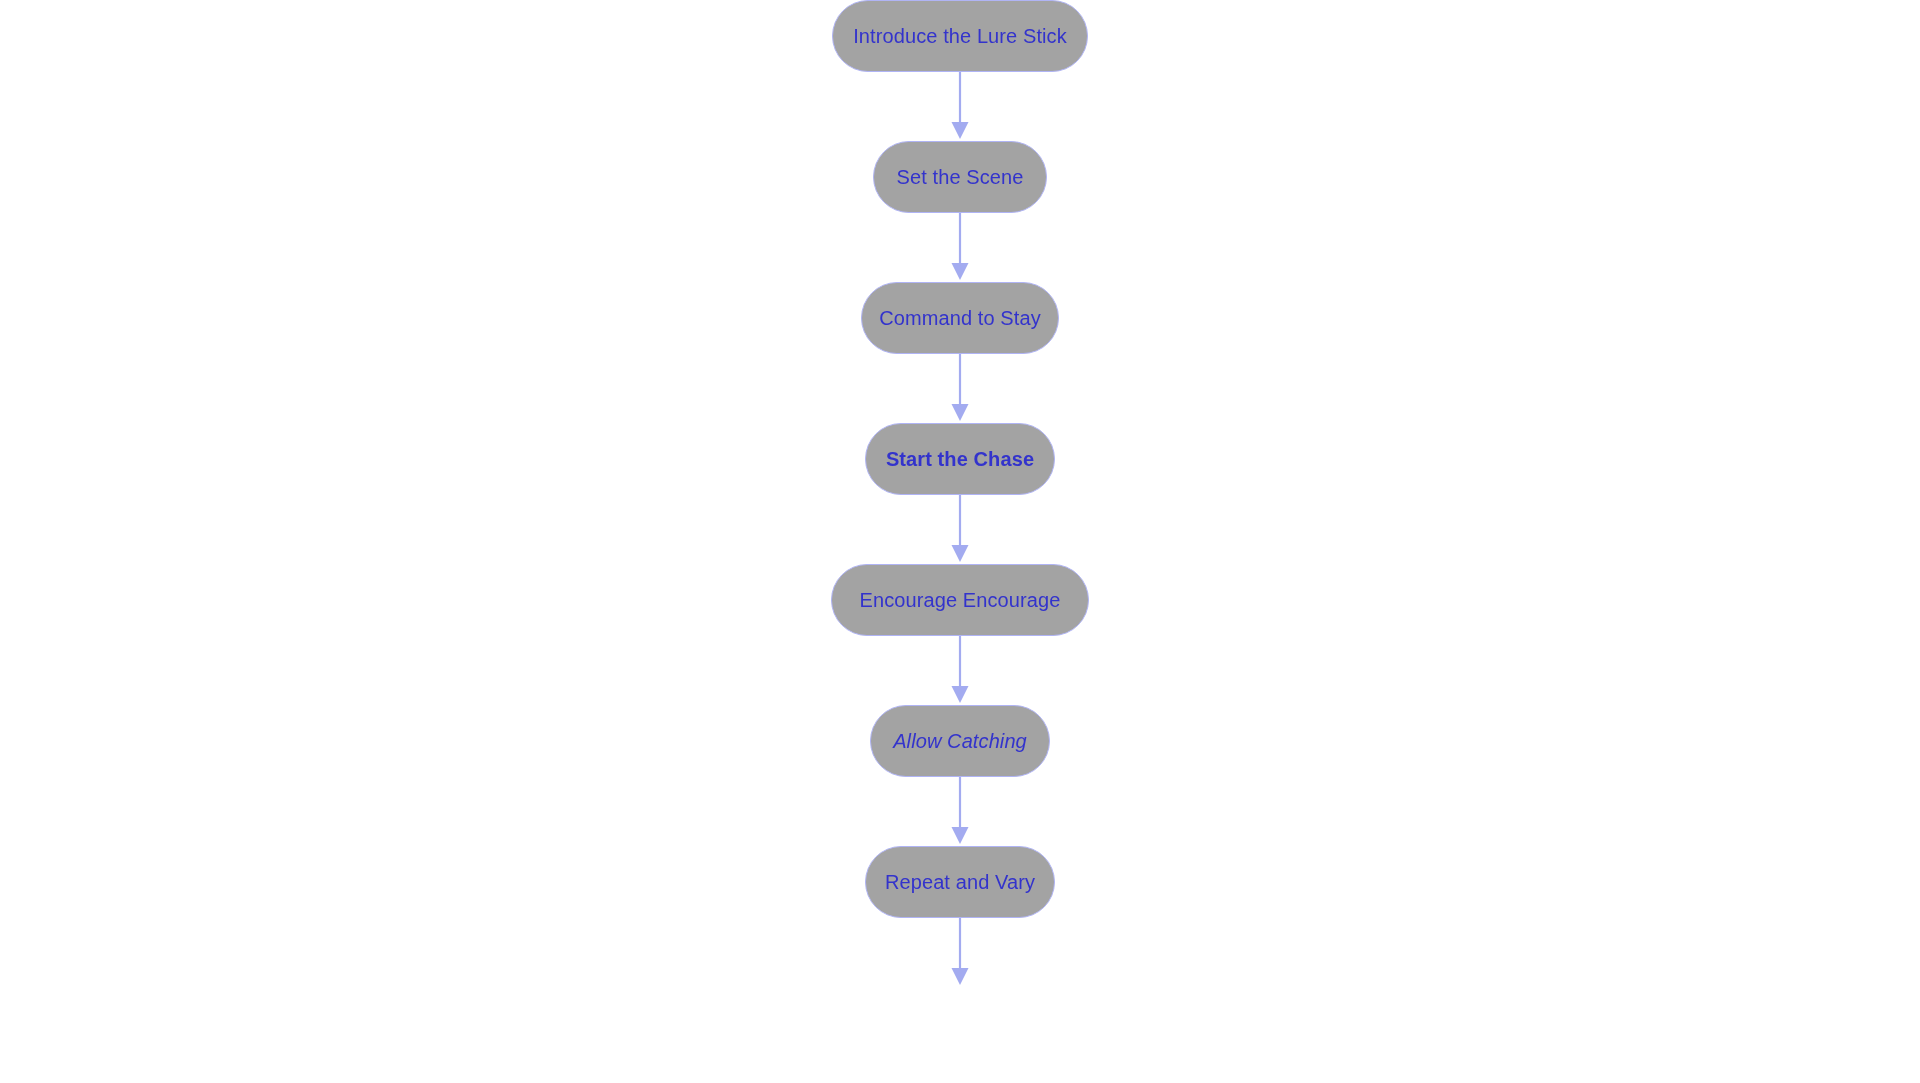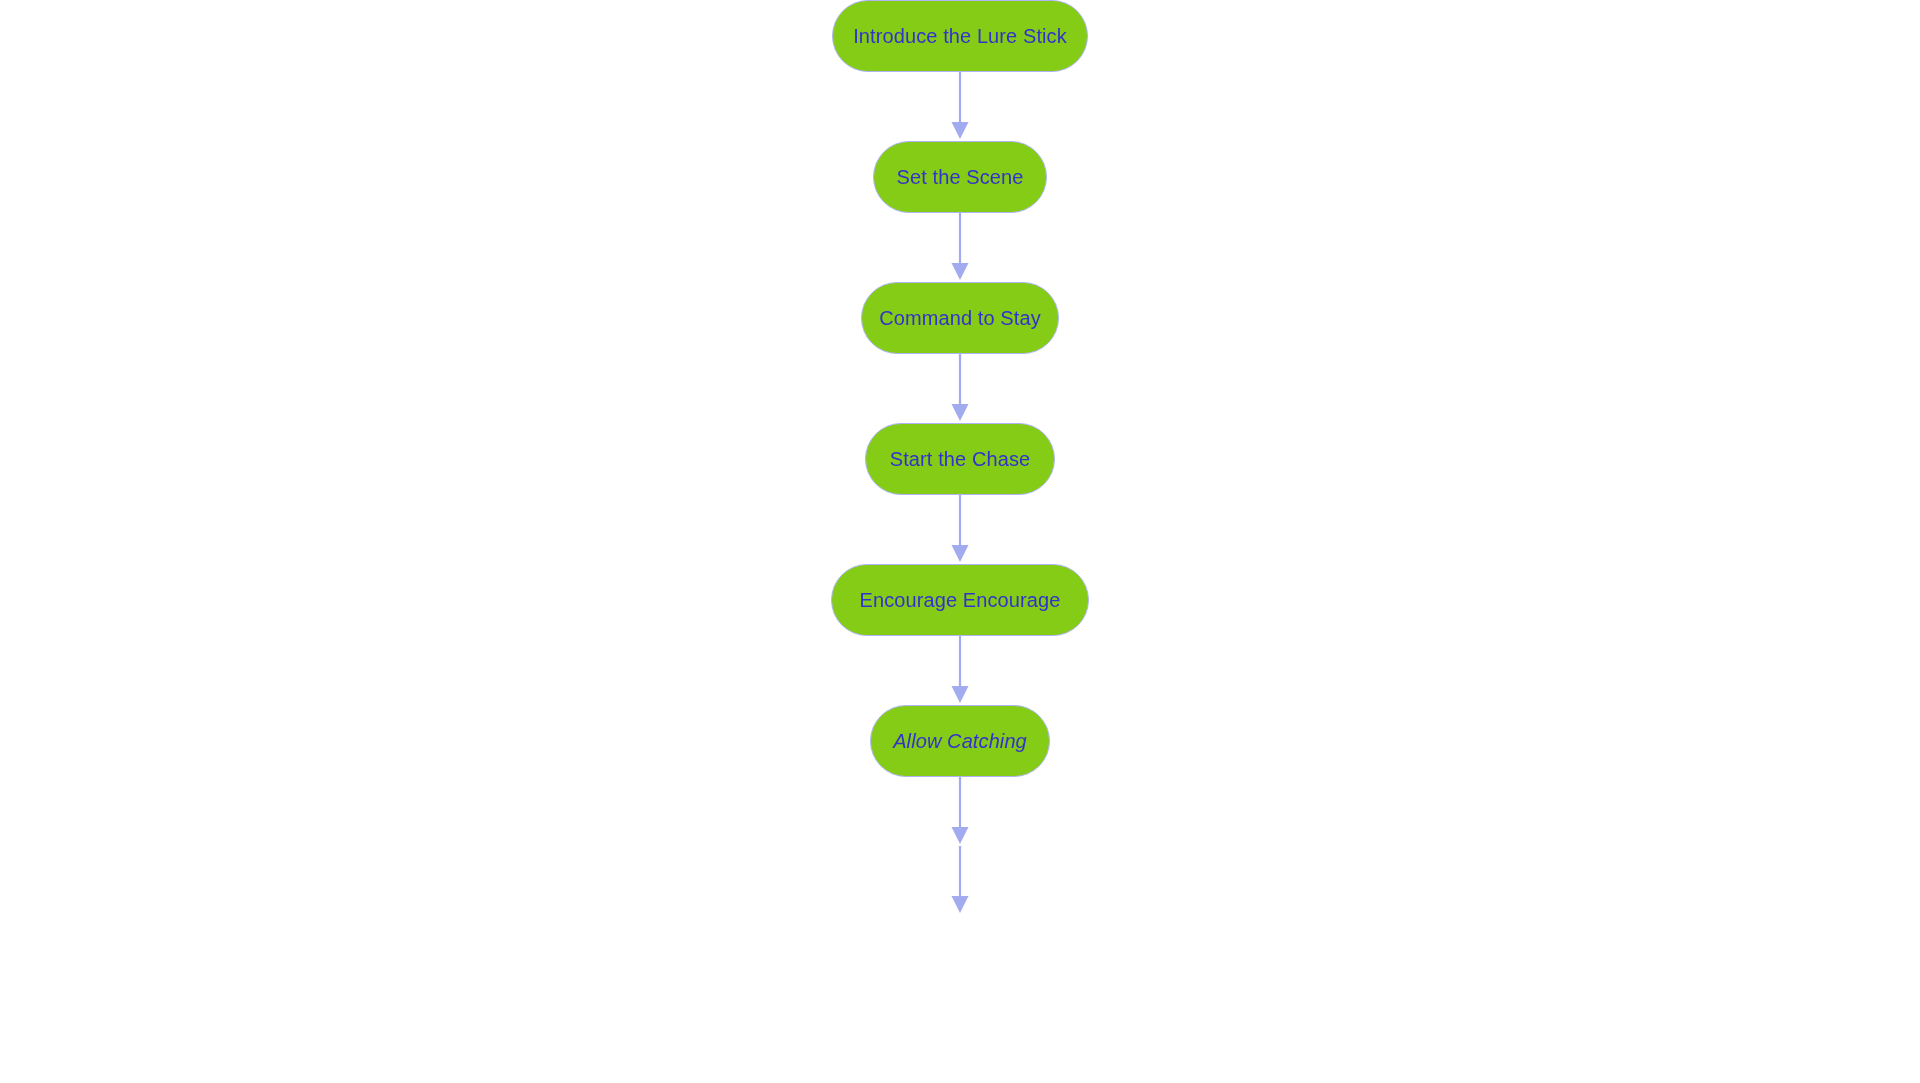--- a/index.html
+++ b/index.html
@@ -35,21 +35,21 @@
     display: flex;
     justify-content: center;
     align-items: center;
     height: 72px;
   }
 
   .flow-node {
     box-sizing: border-box;
     height: 72px;
     border-radius: 36px;
-    background: #84cc16;
+    background: #a3a3a3;
     border: 1px solid #b0b4f5;
     display: flex;
     align-items: center;
     justify-content: center;
     padding: 0 26px;
   }
 
   .flow-node .node-label {
     font-family: "Liberation Sans", sans-serif;
     font-size: 20px;
@@ -108,21 +108,21 @@
           <span class="node-label">Command to Stay</span>
         </div>
       </div>
       <div style="display: flex; justify-content: center;">
         <svg class="connector" viewBox="0 0 32 69" width="32" height="69">
           <path class="connector-line" d="M16 0 L16 50"></path>
           <path class="connector-head" d="M16 67 L7.5 50 L24.5 50 Z"></path>
         </svg>
       </div>
       <div class="node-row">
-        <div class="flow-node" style="width: 190px;">
+        <div class="flow-node" style="width: 190px; font-weight: bold;">
           <span class="node-label">Start the Chase</span>
         </div>
       </div>
       <div style="display: flex; justify-content: center;">
         <svg class="connector" viewBox="0 0 32 69" width="32" height="69">
           <path class="connector-line" d="M16 0 L16 50"></path>
           <path class="connector-head" d="M16 67 L7.5 50 L24.5 50 Z"></path>
         </svg>
       </div>
       <div class="node-row">
@@ -140,20 +140,25 @@
         <div class="flow-node" style="width: 180px; font-style: italic;">
           <span class="node-label">Allow Catching</span>
         </div>
       </div>
       <div style="display: flex; justify-content: center;">
         <svg class="connector" viewBox="0 0 32 69" width="32" height="69">
           <path class="connector-line" d="M16 0 L16 50"></path>
           <path class="connector-head" d="M16 67 L7.5 50 L24.5 50 Z"></path>
         </svg>
       </div>
+      <div class="node-row">
+        <div class="flow-node" style="width: 190px;">
+          <span class="node-label">Repeat and Vary</span>
+        </div>
+      </div>
       <div style="display: flex; justify-content: center;">
         <svg class="connector" viewBox="0 0 32 69" width="32" height="69">
           <path class="connector-line" d="M16 0 L16 50"></path>
           <path class="connector-head" d="M16 67 L7.5 50 L24.5 50 Z"></path>
         </svg>
       </div>
     </div>
 </div>
 
 </body></html>

